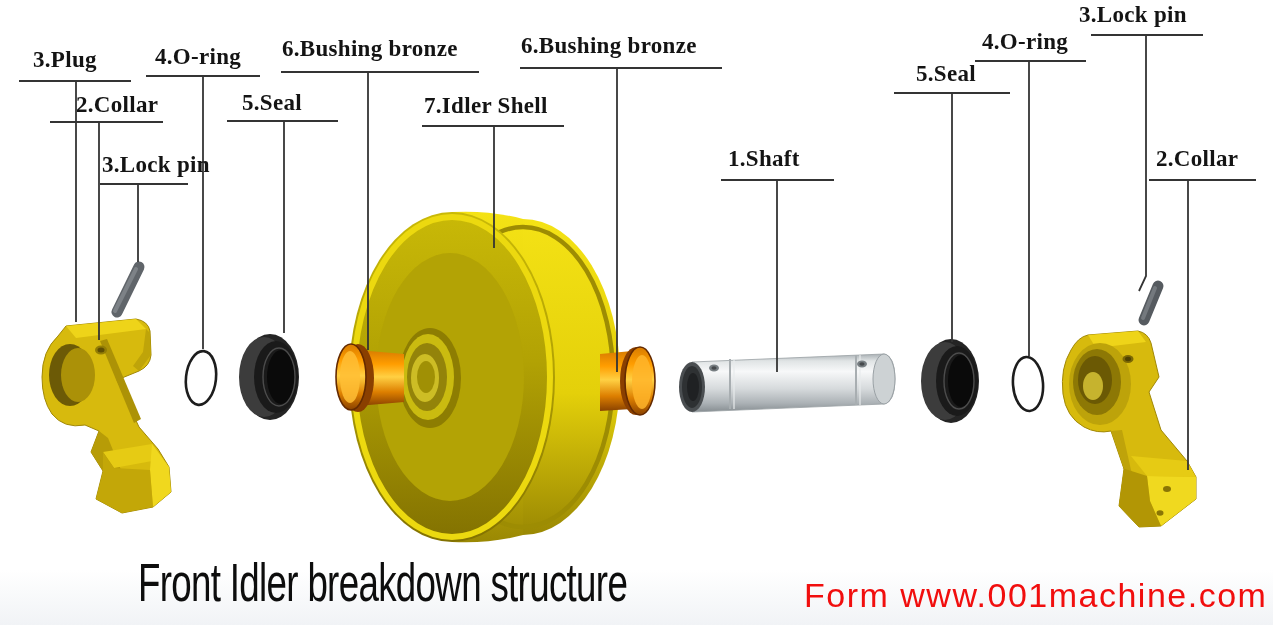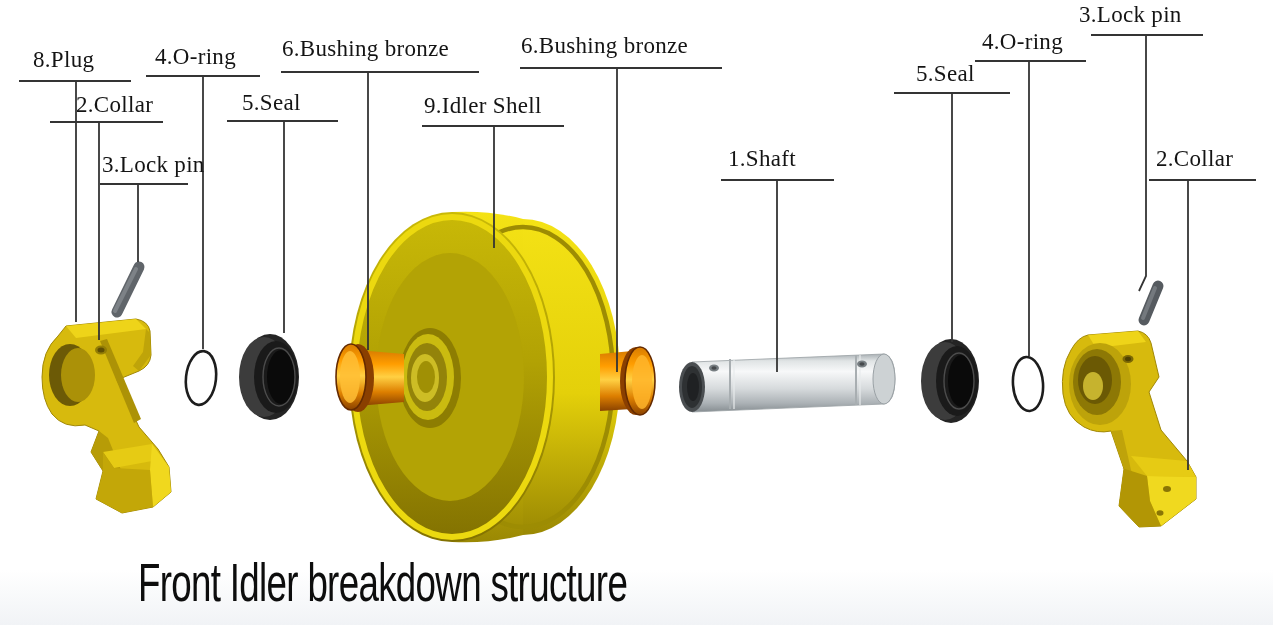--- a/index.html
+++ b/index.html
@@ -1,19 +1,19 @@
 <!DOCTYPE html>
 <html><head>
 <meta charset="utf-8">
 <style>
   html,body{margin:0;padding:0;background:#ffffff;}
   #stage{position:relative;width:1273px;height:625px;background:#ffffff;overflow:hidden;
          font-family:"Liberation Serif",serif;}
   #scene{position:absolute;left:0;top:0;}
-  .callout{position:absolute;white-space:nowrap;font-weight:normal;font-size:23px;color:#141414;
+  .callout{position:absolute;white-space:nowrap;font-weight:bold;font-size:23px;color:#141414;
            letter-spacing:0.3px;line-height:1;}
   #main-title{position:absolute;left:138px;top:551px;font-family:"Liberation Sans",sans-serif;
               font-size:54px;font-weight:normal;color:#0d0d0d;white-space:nowrap;
               transform:scaleX(0.68);transform-origin:left top;letter-spacing:-1px;}
   #watermark{position:absolute;left:804px;top:576px;font-family:"Liberation Sans",sans-serif;
              font-size:34px;color:#f10e0e;white-space:nowrap;letter-spacing:1.5px;}
   .bottom-fade{position:absolute;left:0;top:570px;width:1273px;height:55px;
                background:linear-gradient(to bottom,rgba(242,244,247,0),#f1f3f6);pointer-events:none;}
 </style>
 </head>
@@ -191,31 +191,32 @@
       <line x1="494" y1="126" x2="494" y2="248" stroke-width="1.8"></line>
       <line x1="617" y1="68" x2="617" y2="372" stroke-width="1.8"></line>
       <line x1="777" y1="180" x2="777" y2="372" stroke-width="1.8"></line>
       <line x1="952" y1="93" x2="952" y2="342" stroke-width="1.8"></line>
       <line x1="1029" y1="61" x2="1029" y2="356" stroke-width="1.8"></line>
       <polyline points="1146,35 1146,276 1139,291" stroke-width="1.8"></polyline>
       <line x1="1188" y1="180" x2="1188" y2="470" stroke-width="1.8"></line>
     </g>
   </svg>
 
-  <div class="callout" style="left:33px;top:48px;">8.Plug</div>
+  <div class="callout" style="left:33px;top:48px;">3.Plug</div>
   <div class="callout" style="left:76px;top:93px;">2.Collar</div>
   <div class="callout" style="left:102px;top:153px;">3.Lock pin</div>
   <div class="callout" style="left:155px;top:45px;">4.O-ring</div>
   <div class="callout" style="left:242px;top:91px;">5.Seal</div>
   <div class="callout" style="left:282px;top:37px;">6.Bushing bronze</div>
-  <div class="callout" style="left:424px;top:94px;">9.Idler Shell</div>
+  <div class="callout" style="left:424px;top:94px;">7.Idler Shell</div>
   <div class="callout" style="left:521px;top:34px;">6.Bushing bronze</div>
   <div class="callout" style="left:728px;top:147px;">1.Shaft</div>
   <div class="callout" style="left:916px;top:62px;">5.Seal</div>
   <div class="callout" style="left:982px;top:30px;">4.O-ring</div>
   <div class="callout" style="left:1079px;top:3px;">3.Lock pin</div>
   <div class="callout" style="left:1156px;top:147px;">2.Collar</div>
 
   <div class="bottom-fade"></div>
 
   <div id="main-title">Front Idler breakdown structure</div>
+  <div id="watermark">Form www.001machine.com</div>
 
 </div>
 
 </body></html>

